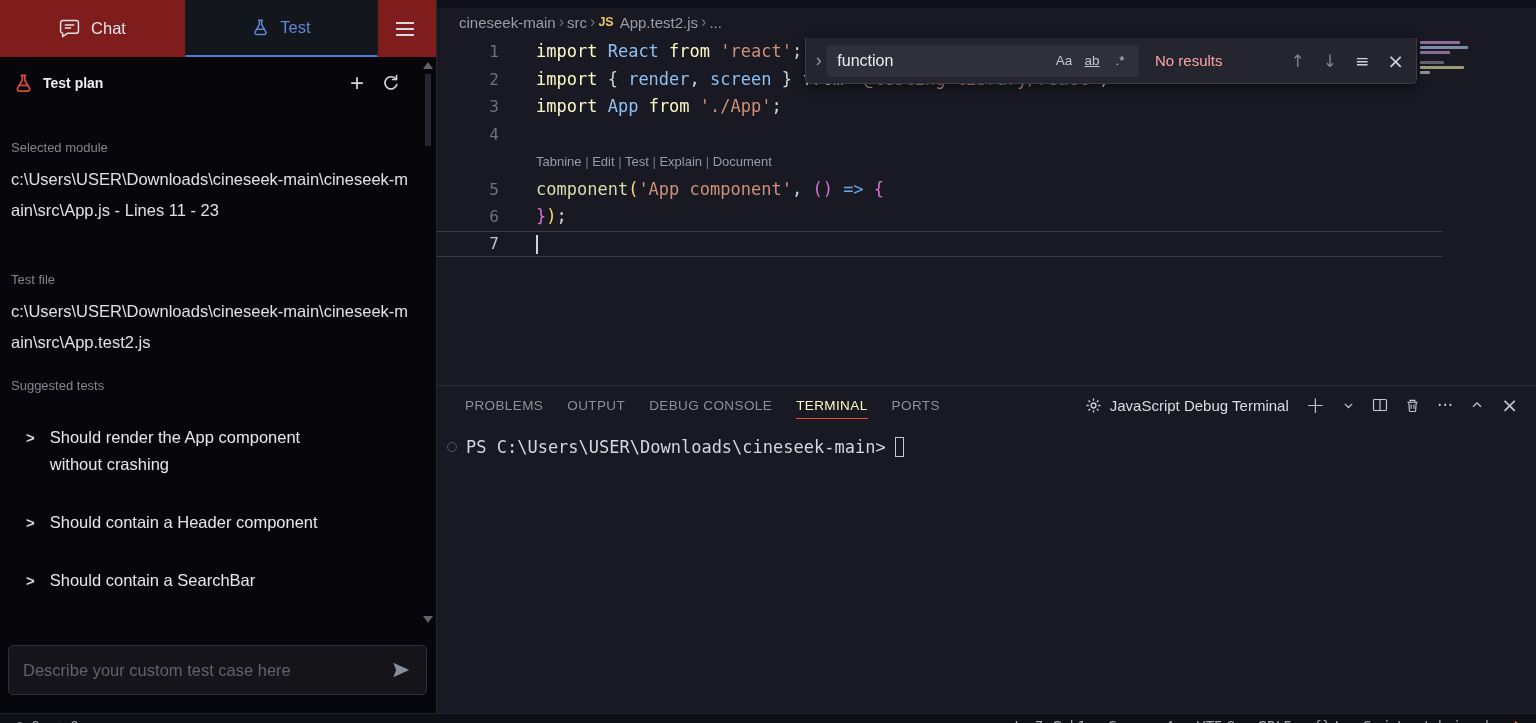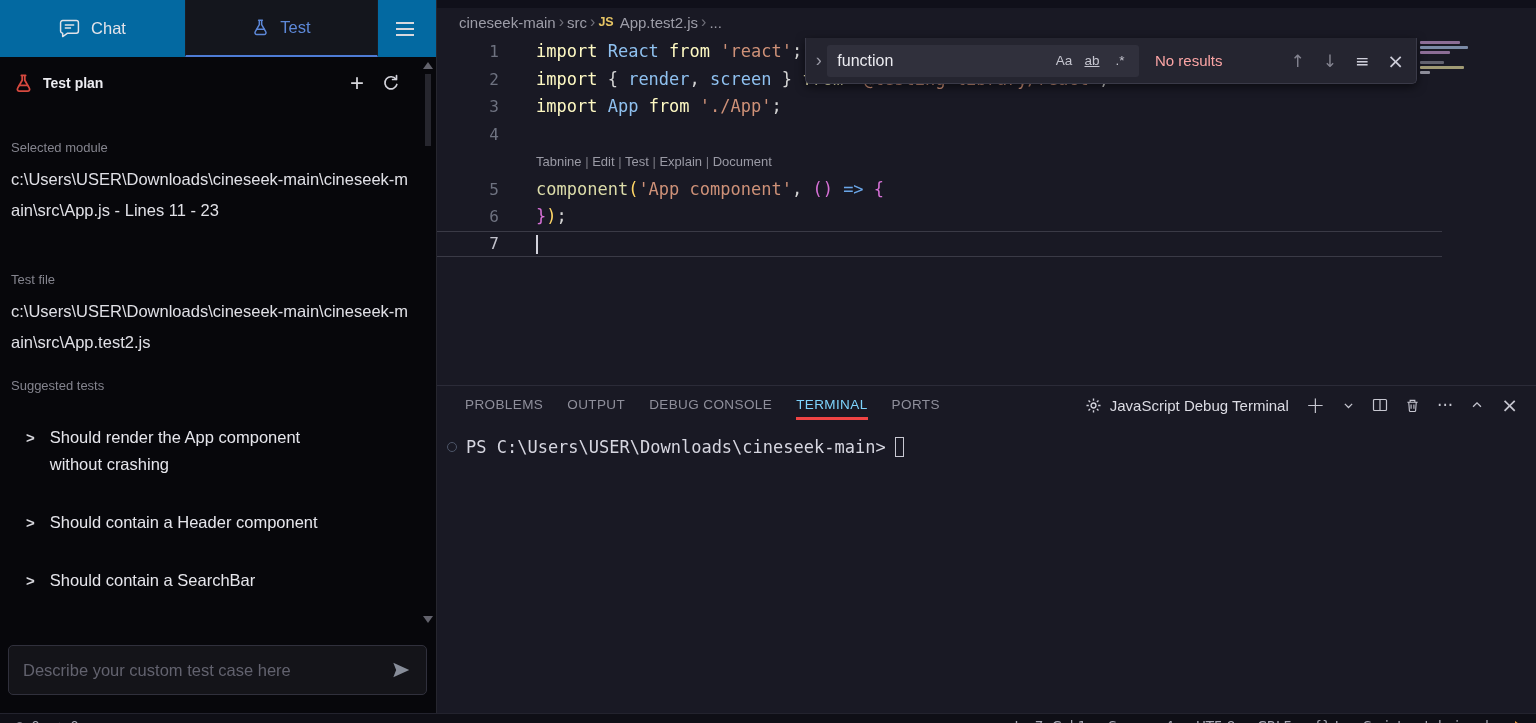--- a/index.html
+++ b/index.html
@@ -2,21 +2,21 @@
 <html><head>
 <meta charset="utf-8">
 <style>
   * { margin:0; padding:0; box-sizing:border-box; }
   html,body { width:1536px; height:723px; overflow:hidden; background:#101018;
     font-family:"Liberation Sans", sans-serif; }
   body { position:relative; }
 
   
   .sidebar { position:absolute; left:0; top:0; width:436px; height:713px; background:#07070b; }
-  .side-tabs { position:absolute; top:0; left:0; width:100%; height:57px; display:flex; background:#0369a1; }
+  .side-tabs { position:absolute; top:0; left:0; width:100%; height:57px; display:flex; background:#7f1d1d; }
   .side-tab { display:flex; align-items:center; justify-content:center; gap:11px; font-size:16.5px; color:#e4e4ea; cursor:pointer; }
   .side-tab.chat { width:185px; }
   .side-tab.test { width:193px; background:#14161d; border-bottom:2px solid #4e7cd6; color:#5d88d8;
     border-left:1px solid #1b1b22; border-right:1px solid #1b1b22; }
   .hamburger { margin-left:auto; margin-right:18px; align-self:center; display:flex; flex-direction:column; gap:4px; cursor:pointer; padding:4px; }
   .hamburger div { width:18px; height:2px; background:#d8d8de; }
 
   .tp-header { position:absolute; top:62px; left:0; width:400px; height:42px; display:flex; align-items:center; padding-left:14px; }
   .tp-title { font-size:14px; font-weight:700; color:#ececf1; margin-left:10px; }
   .tp-actions { margin-left:auto; display:flex; align-items:center; gap:18px; }
@@ -82,21 +82,21 @@
   .find-nav.close { font-size:20px; }
 
   #minimap { position:absolute; right:8px; top:41px; width:108px; display:flex; flex-direction:column; gap:2px; z-index:6; }
   .mm-bar { height:3px; border-radius:1px; }
 
   
   .panel { position:absolute; left:437px; top:385px; width:1099px; height:328px; background:#191924; border-top:1px solid #2b2b38; }
   .panel-header { height:38px; display:flex; align-items:center; padding:0 18px 0 28px; }
   #panel-tabs { display:flex; gap:24px; }
   .panel-tab { font-size:13.5px; letter-spacing:.4px; color:#8f8f9b; padding:6px 0 5px; cursor:pointer; }
-  .panel-tab.active { color:#7dd3fc; border-bottom:3px solid #ef4444; }
+  .panel-tab.active { color:#fef9c3; border-bottom:1px solid #ef4444; }
   .panel-right { margin-left:auto; display:flex; align-items:center; gap:17px; }
   .term-name { font-size:15px; color:#dcdce4; margin-left:-9px; cursor:pointer; }
   .p-ico { color:#c6c6d0; font-size:17px; display:flex; align-items:center; font-family:"DejaVu Sans", sans-serif; cursor:pointer; }
   .p-ico.plus { font-size:23px; font-weight:300; line-height:1; }
   .p-ico.close { font-size:20px; }
   .terminal-body { padding:13px 0 0 10px; display:flex; align-items:center; font-family:"DejaVu Sans Mono", monospace; }
   .term-marker { width:10px; height:10px; border:1.5px solid #4d5568; border-radius:50%; margin-right:9px; flex:0 0 auto; }
   .term-prompt { font-size:17px; color:#d6d6e0; white-space:pre; }
   .term-cursor { display:inline-block; width:9px; height:20px; border:1px solid #c8c8d2; margin-left:9px; vertical-align:middle; }
 

